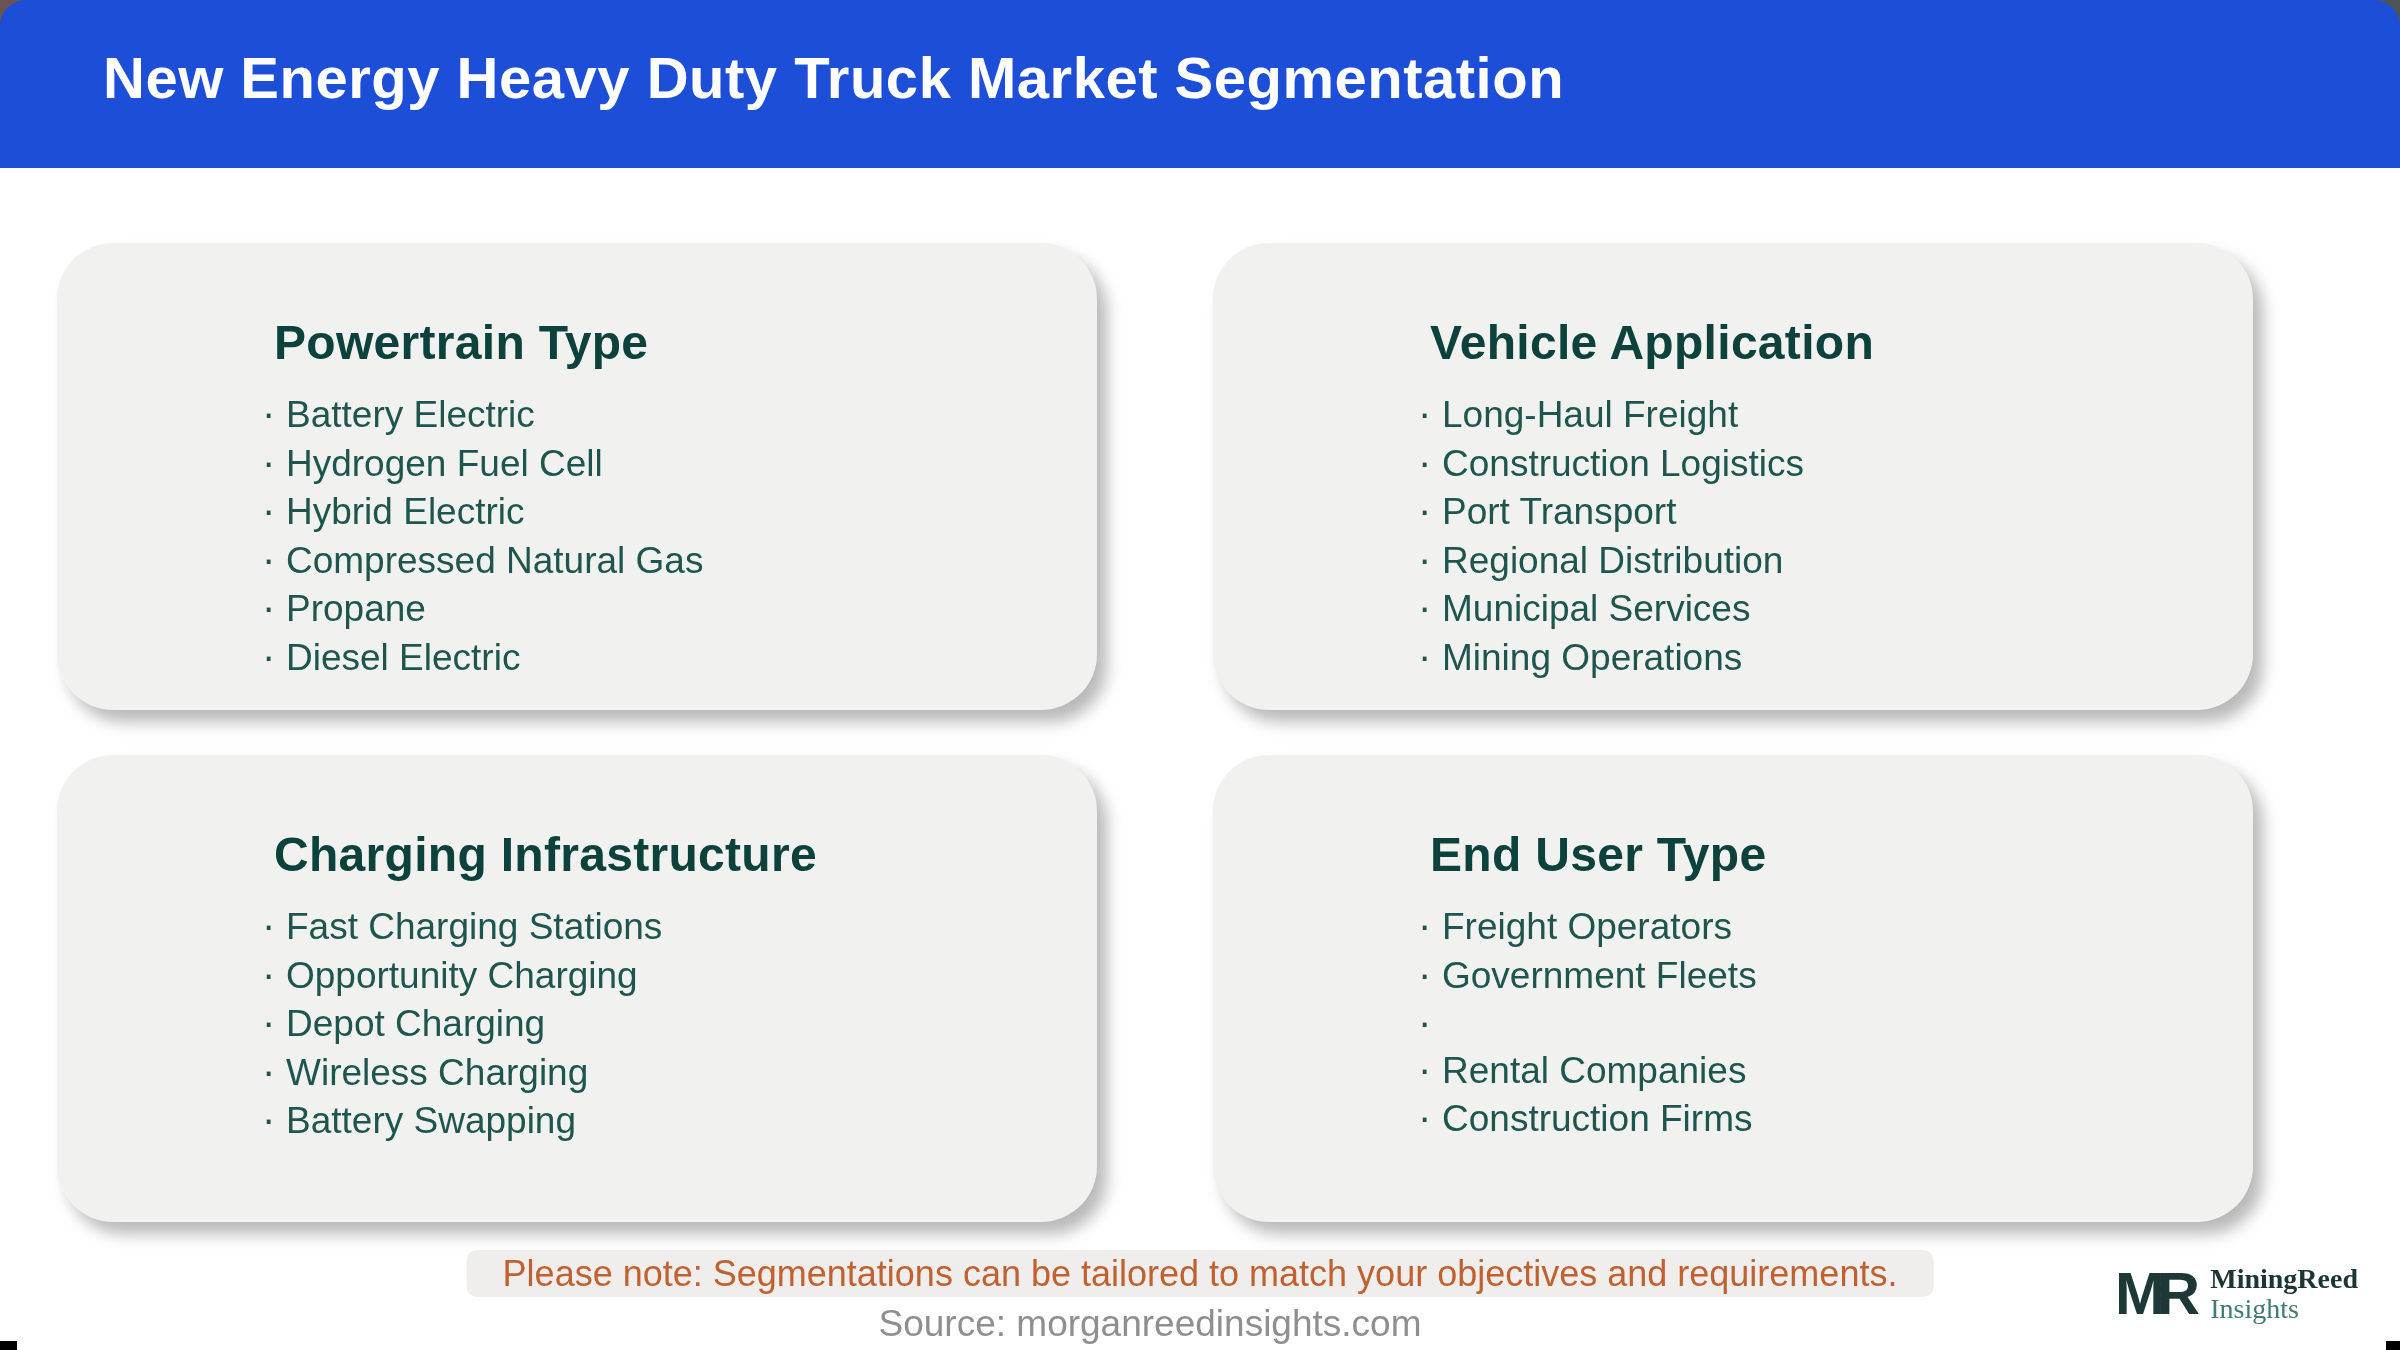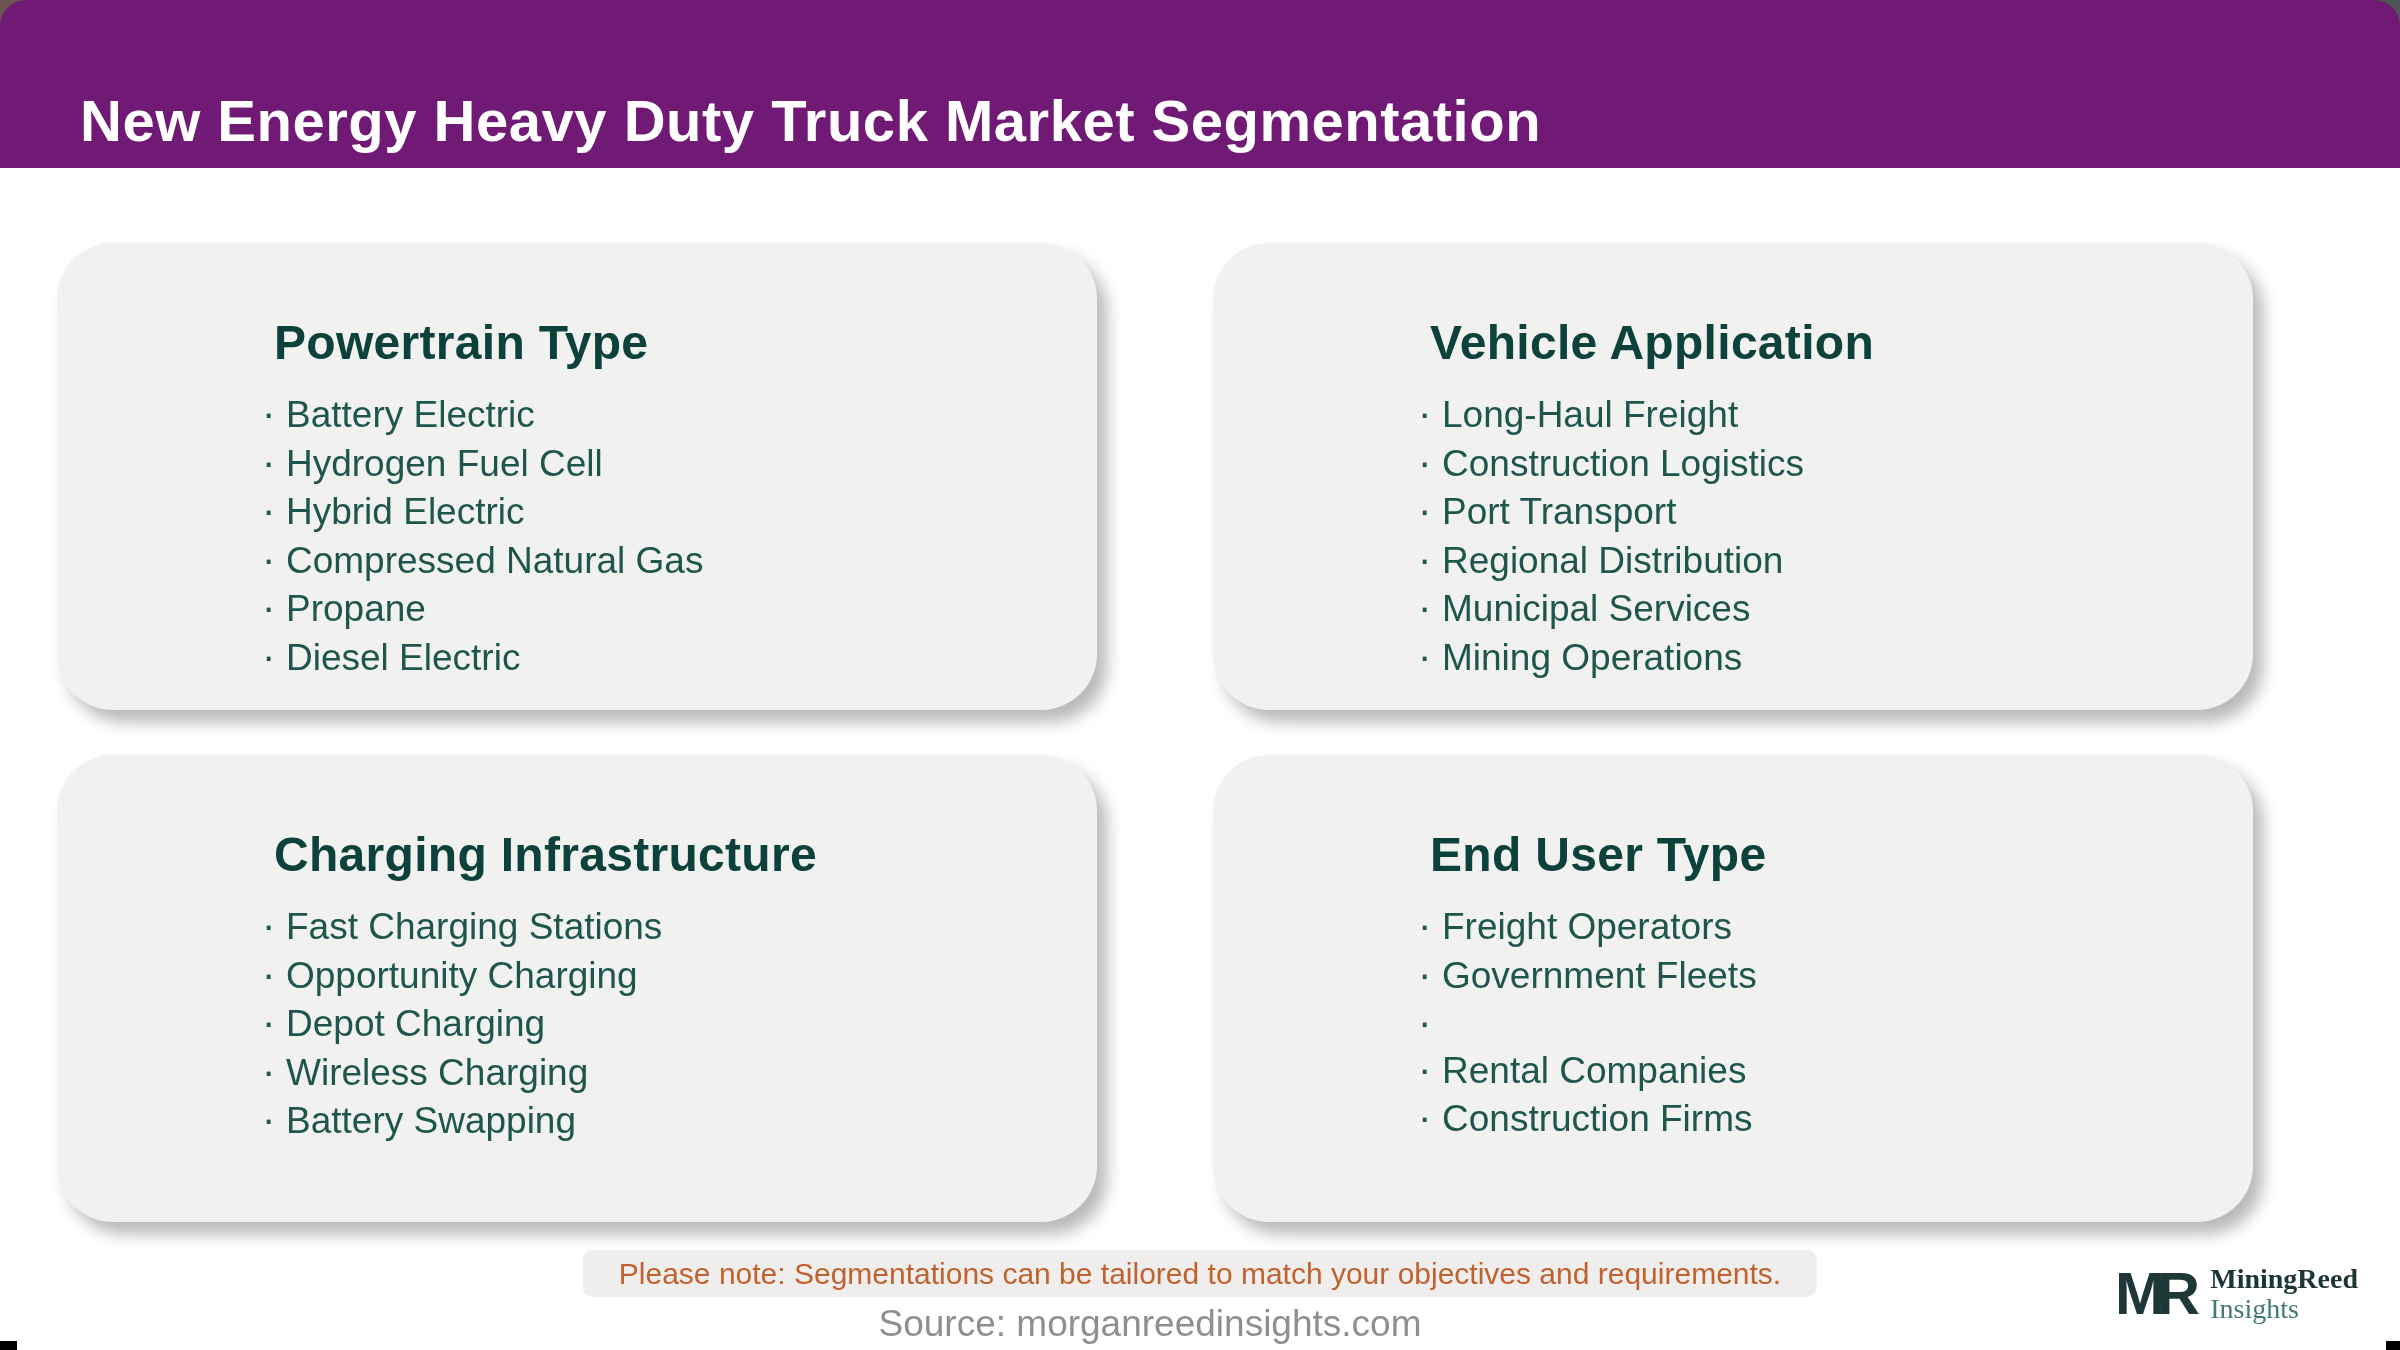--- a/index.html
+++ b/index.html
@@ -14,26 +14,26 @@
 
   
   .corner-bg { position: absolute; top: 0; z-index: 1; }
   .corner-bg-left  { left: 0;  width: 34px; height: 34px; background: #6d5252; }
   .corner-bg-right { right: 0; width: 36px; height: 36px; background: #4f5456; }
 
   .header {
     position: absolute;
     top: 0; left: 0; right: 0;
     height: 168px;
-    background: #701a75;
+    background: #1d4ed8;
     border-radius: 26px 26px 0 0;
     z-index: 2;
     display: flex;
-    align-items: flex-end;
-    padding-left: 80px;
+    align-items: center;
+    padding-left: 103px;
     box-sizing: border-box;
   }
   .title {
     margin: 0;
     padding-bottom: 14px;
     font-size: 58px;
     font-weight: 700;
     letter-spacing: 0.5px;
     color: #ffffff;
   }
@@ -91,21 +91,21 @@
     transform: translateX(-50%);
     height: 47px;
     background: #F0EEEC;
     border-radius: 10px;
     display: flex;
     align-items: center;
     padding: 0 36px;
     z-index: 2;
   }
   .note-text {
-    font-size: 30px;
+    font-size: 36px;
     color: #C0612F;
     white-space: nowrap;
   }
 
   .source {
     position: absolute;
     top: 1303px;
     left: 0;
     width: 2300px;
     text-align: center;

